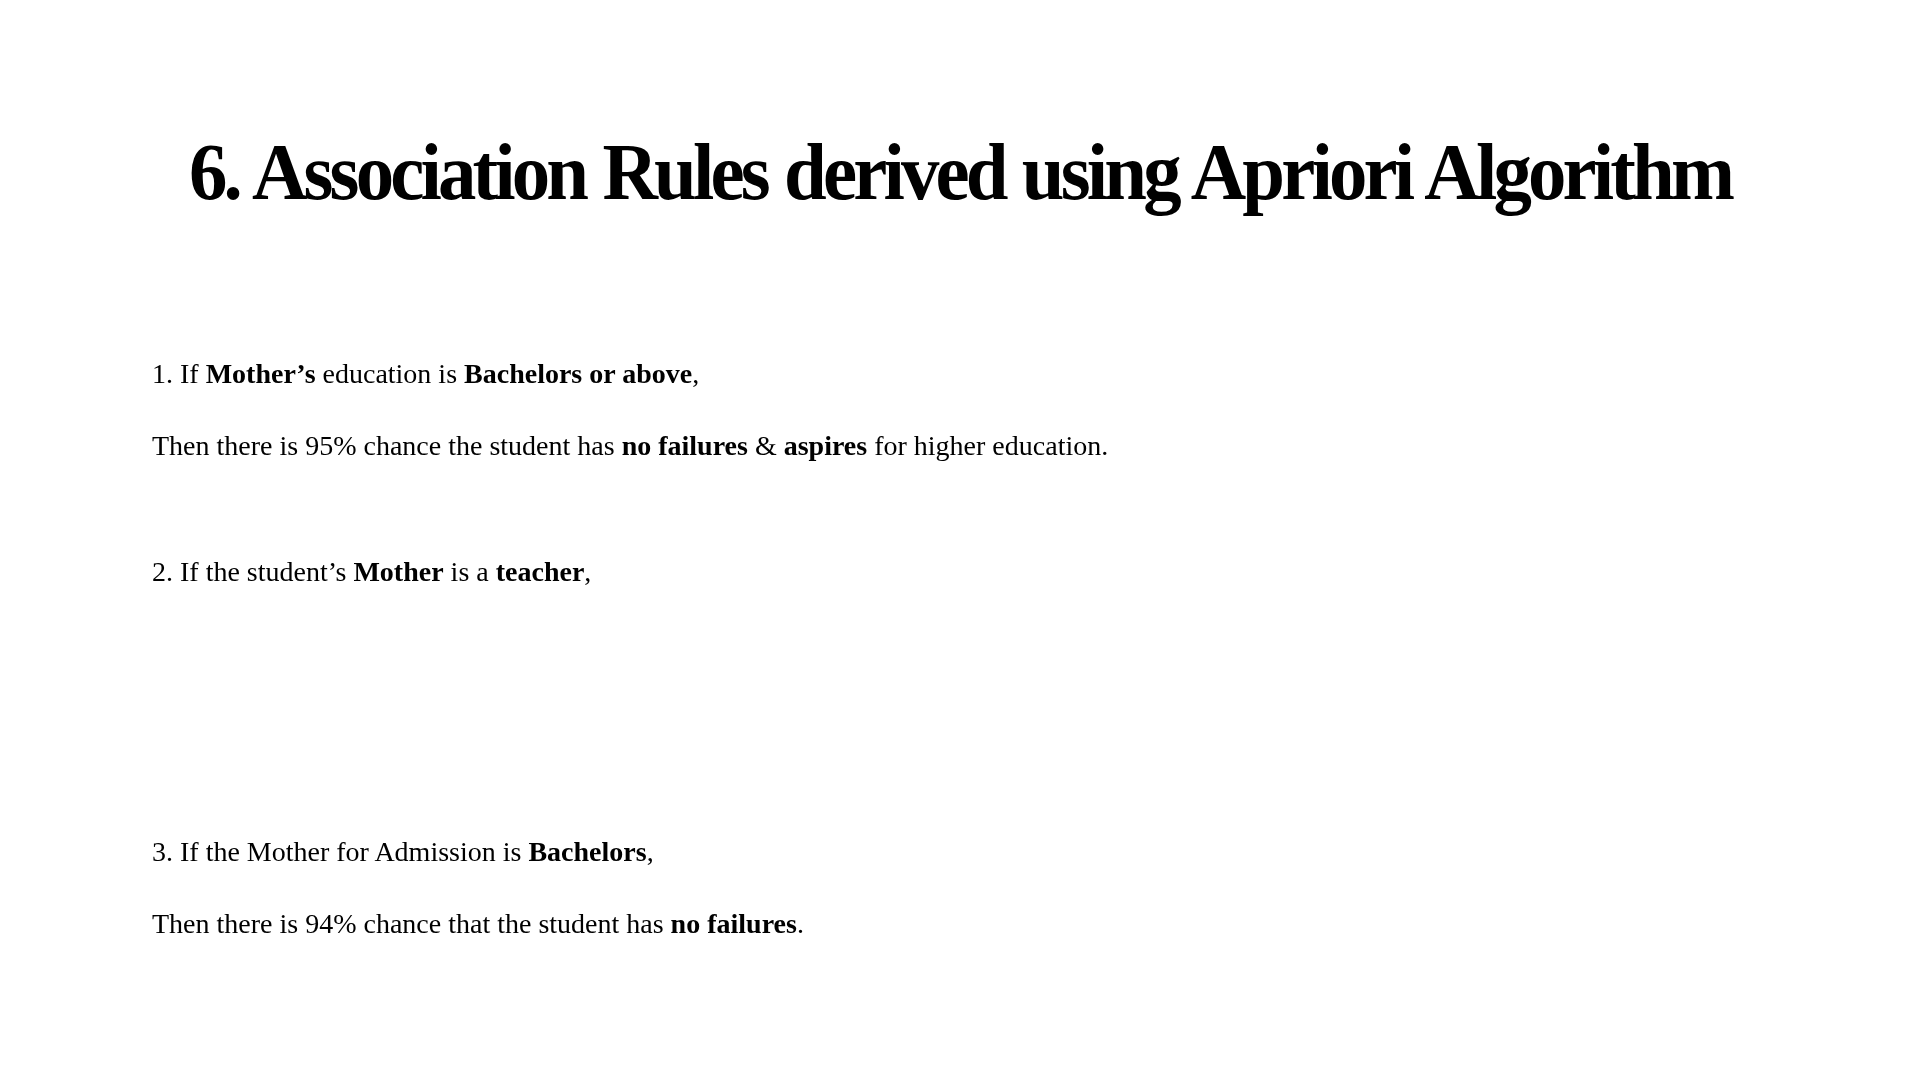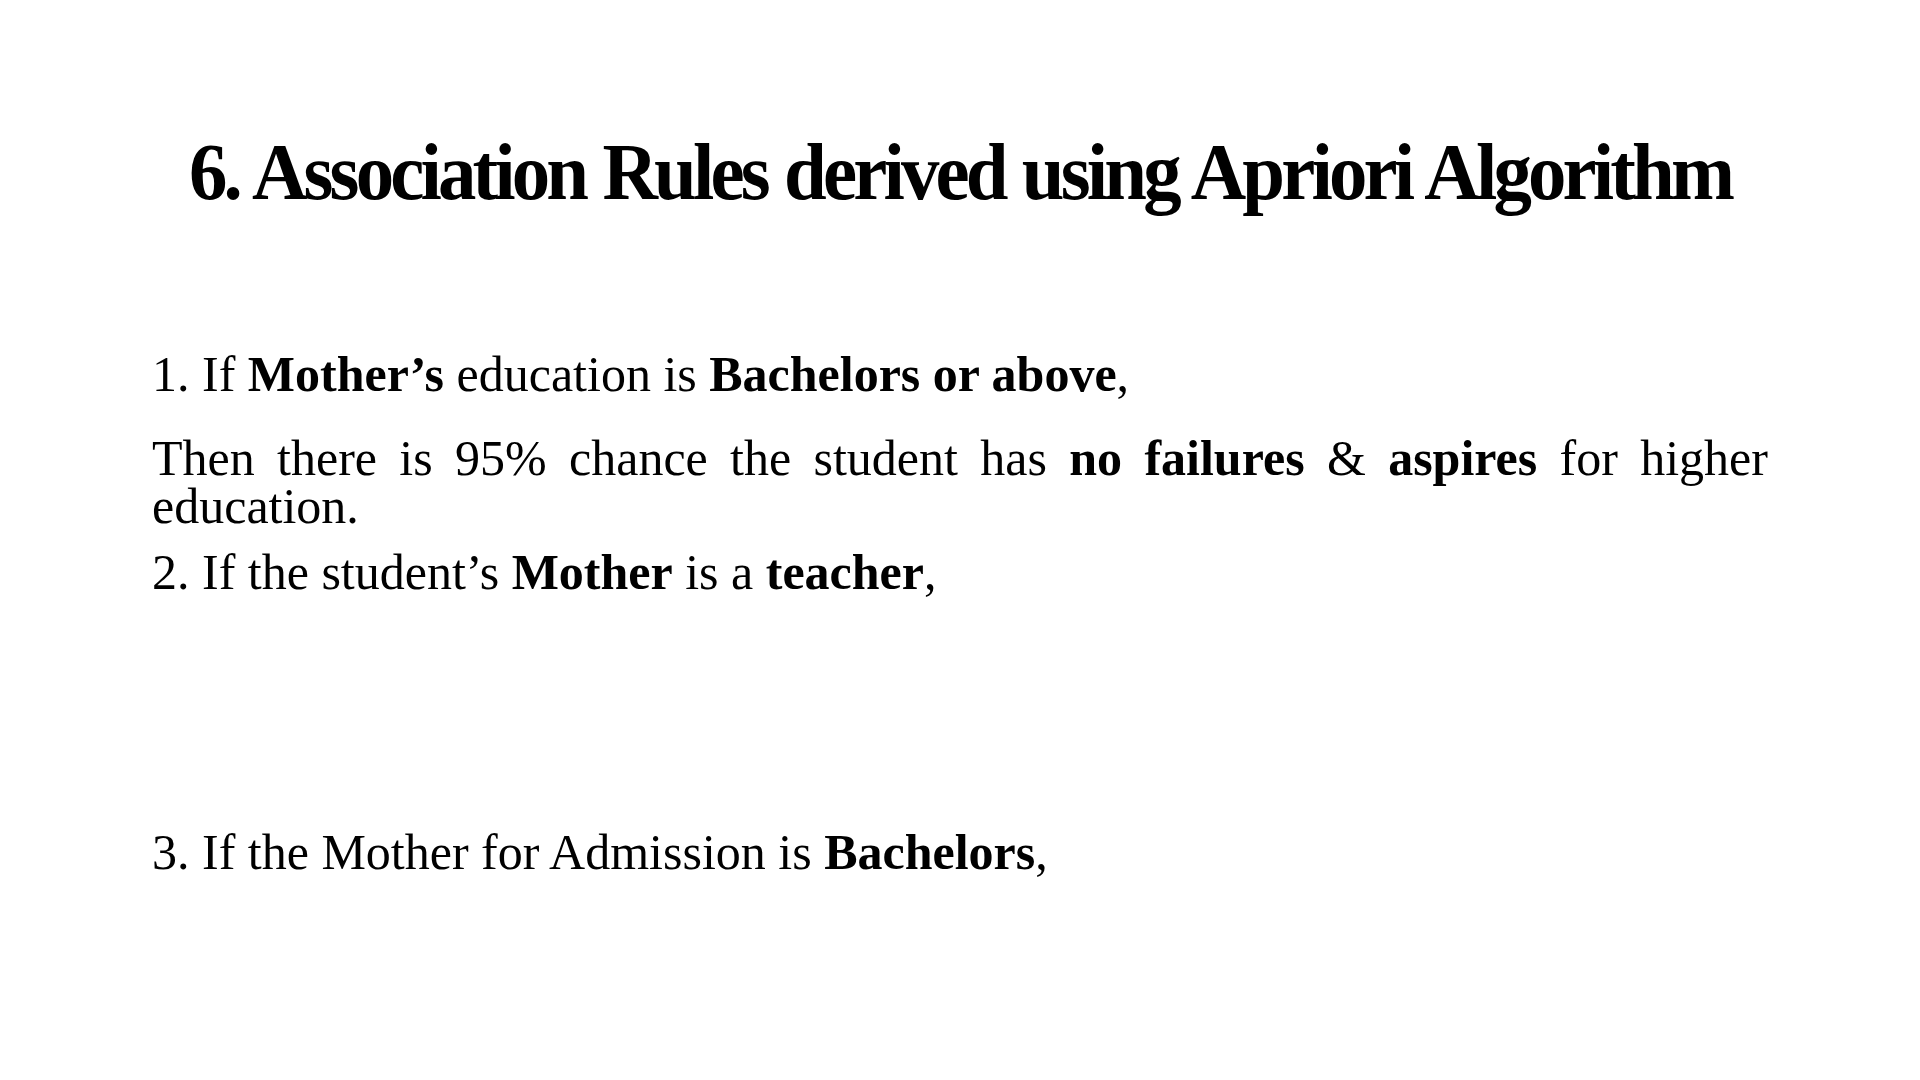--- a/index.html
+++ b/index.html
@@ -15,25 +15,25 @@
     font-family: "Liberation Serif", "DejaVu Serif", serif;
     font-weight: bold;
     font-size: 80px;
     letter-spacing: -4px;
     line-height: 1;
     transform: scaleX(0.96);
     word-spacing: 2px;
   }
   .rule {
     position: absolute; left: 152px; width: 1616px;
-    font-size: 50px; line-height: 48px;
+    font-size: 28px; line-height: 48px;
   }
   .rule p { margin: 0; }
   .rule .cond { white-space: nowrap; }
-  .rule .then { margin-top: 36px; text-align: justify; }
+  .rule .then { margin-top: 24px; text-align: justify; }
   #rule-1 { top: 350px; }
   #rule-2 { top: 548px; }
   #rule-3 { top: 828px; }
   b { font-weight: bold; }
 </style>
 </head>
 <body>
 
 <h1 class="title">6. Association Rules derived using  Apriori Algorithm</h1>
 
@@ -41,13 +41,14 @@
   <p class="cond"><span>1.</span><span> If </span><b>Mother’s</b><span> education is </span><b>Bachelors or above</b><span>,</span></p>
   <p class="then"><span>Then there is 95% chance the student has </span><b>no failures</b><span> &amp; </span><b>aspires</b><span> for higher education.</span></p>
 </div>
 
 <div class="rule" id="rule-2">
   <p class="cond"><span>2.</span><span> If the student’s </span><b>Mother</b><span> is a </span><b>teacher</b><span>,</span></p>
 </div>
 
 <div class="rule" id="rule-3">
   <p class="cond"><span>3.</span><span> If the Mother for Admission is </span><b>Bachelors</b><span>,</span></p>
+  <p class="then"><span>Then there is 94% chance that the student has </span><b>no failures</b><span>.</span></p>
 </div>
 
 </body></html>

